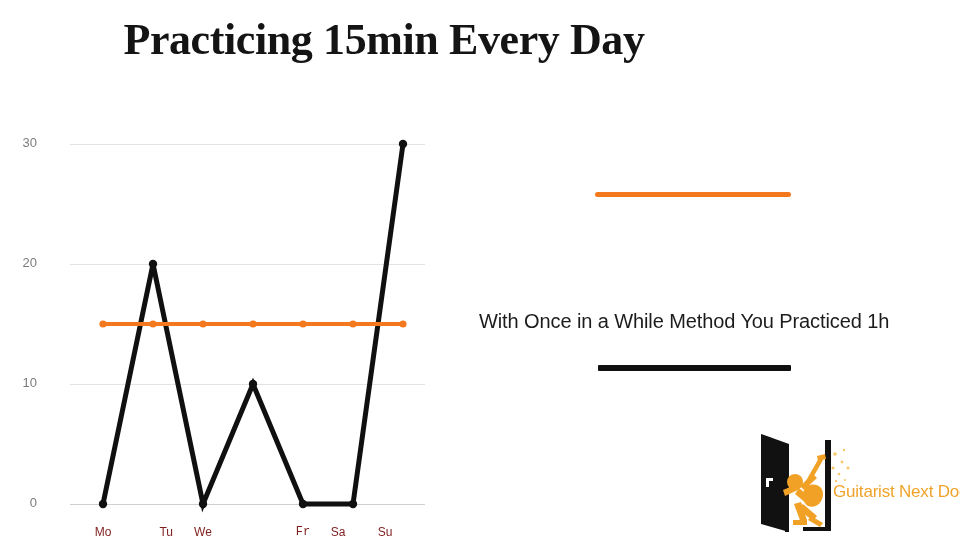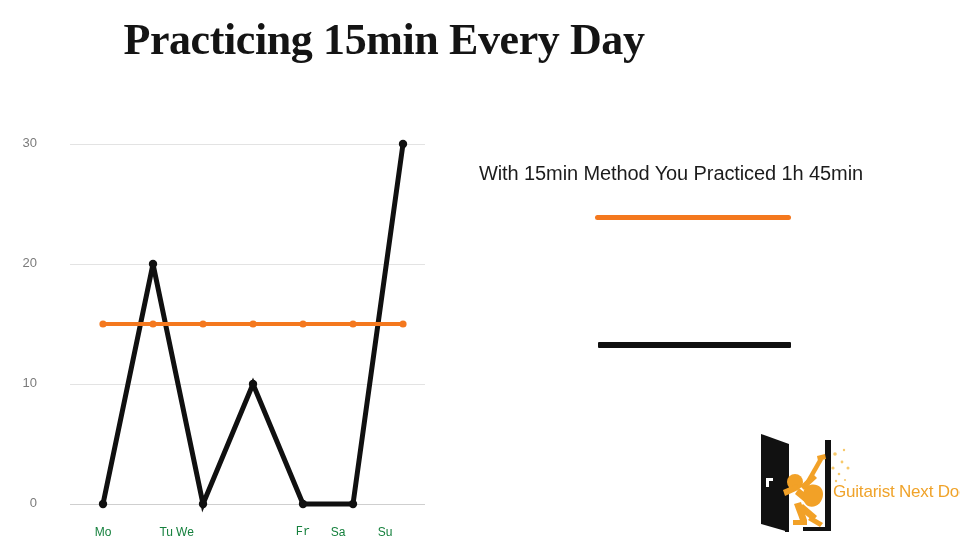--- a/index.html
+++ b/index.html
@@ -68,21 +68,21 @@
     text-align: right;
     font-size: 13px;
     color: #7b7b7b;
     font-family: "Liberation Sans", sans-serif;
   }
   .xtick {
     position: absolute;
     width: 40px;
     text-align: center;
     font-size: 12px;
-    color: #15803d;
+    color: #7f1d1d;
     top: 381px;
     font-family: "Liberation Sans", sans-serif;
   }
   #series-svg {
     position: absolute;
     left: 0;
     top: 0;
     width: 355px;
     height: 360px;
     overflow: visible;
@@ -170,21 +170,21 @@
       </div>
     <div id="ytick-layer">
         <div class="ytick" style="top: 351px;">0</div>
         <div class="ytick" style="top: 231px;">10</div>
         <div class="ytick" style="top: 111px;">20</div>
         <div class="ytick" style="top: -9px;">30</div>
       </div>
     <div id="xtick-layer">
         <div class="xtick" style="left: 13px;">Mo</div>
         <div class="xtick" style="left: 63px; text-align: right;">Tu</div>
-        <div class="xtick" style="left: 95px;">We</div>
+        <div class="xtick" style="left: 113px;">We</div>
         <div class="xtick" style="left: 163px; margin-top: 39px;">Th</div>
         <div class="xtick" style="left: 213px; font-family: Liberation Mono, monospace;">Fr</div>
         <div class="xtick" style="left: 248px;">Sa</div>
         <div class="xtick" style="left: 295px;">Su</div>
       </div>
     <svg id="series-svg" viewBox="0 0 355 360" preserveAspectRatio="none">
         <polyline points="33,360 83,120 133,360 183,240 233,360 283,360 333,0" fill="none" stroke="#101010" stroke-width="5" stroke-linejoin="miter" stroke-linecap="round"></polyline>
         <circle cx="33" cy="360" r="4.2" fill="#101010"></circle>
         <circle cx="83" cy="120" r="4.2" fill="#101010"></circle>
         <circle cx="133" cy="360" r="4.2" fill="#101010"></circle>
@@ -199,24 +199,24 @@
         <circle cx="183" cy="180" r="3.6" fill="#F4781E"></circle>
         <circle cx="233" cy="180" r="3.6" fill="#F4781E"></circle>
         <circle cx="283" cy="180" r="3.6" fill="#F4781E"></circle>
         <circle cx="333" cy="180" r="3.6" fill="#F4781E"></circle>
       </svg>
   </div>
 </div>
 
 <div id="legend-panel">
   <div class="legend-group g1">
-    <div class="legend-label">With 15min Method You Practiced 1h 45min</div>
     <div class="legend-swatch orange" style="background: rgb(244, 120, 30);"></div>
   </div>
   <div class="legend-group g2">
+    <div class="legend-label">With Once in a While Method You Practiced 1h</div>
     <div class="legend-swatch black" style="background: rgb(16, 16, 16);"></div>
   </div>
 </div>
 
 <div id="logo">
   <div id="logo-mark">
     <svg width="110" height="112" viewBox="0 0 110 112">
 
       <path d="M80 16 L86 16 L86 104 L80 104 Z" fill="#111111"></path>
       <path d="M58 103 L86 103 L86 107 L58 107 Z" fill="#111111"></path>

